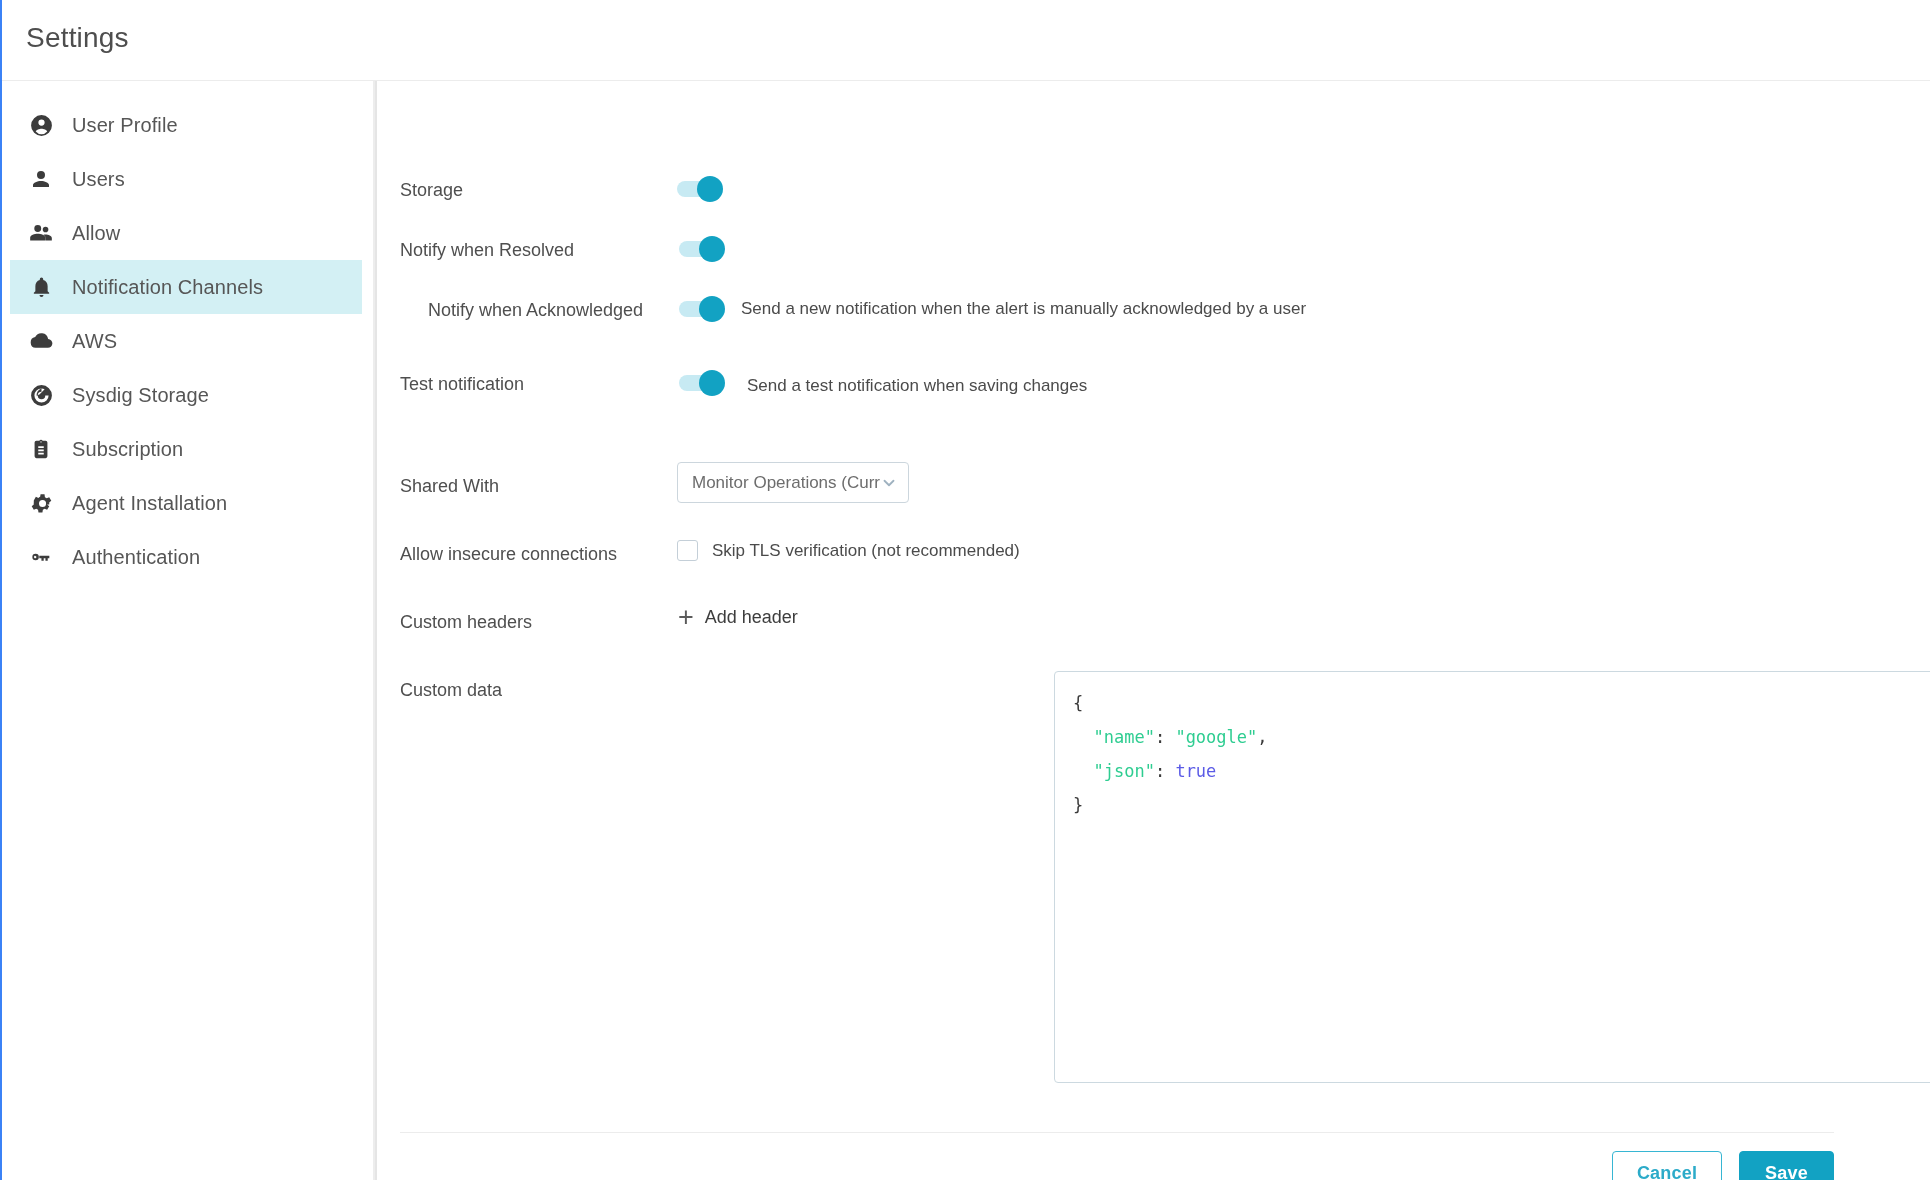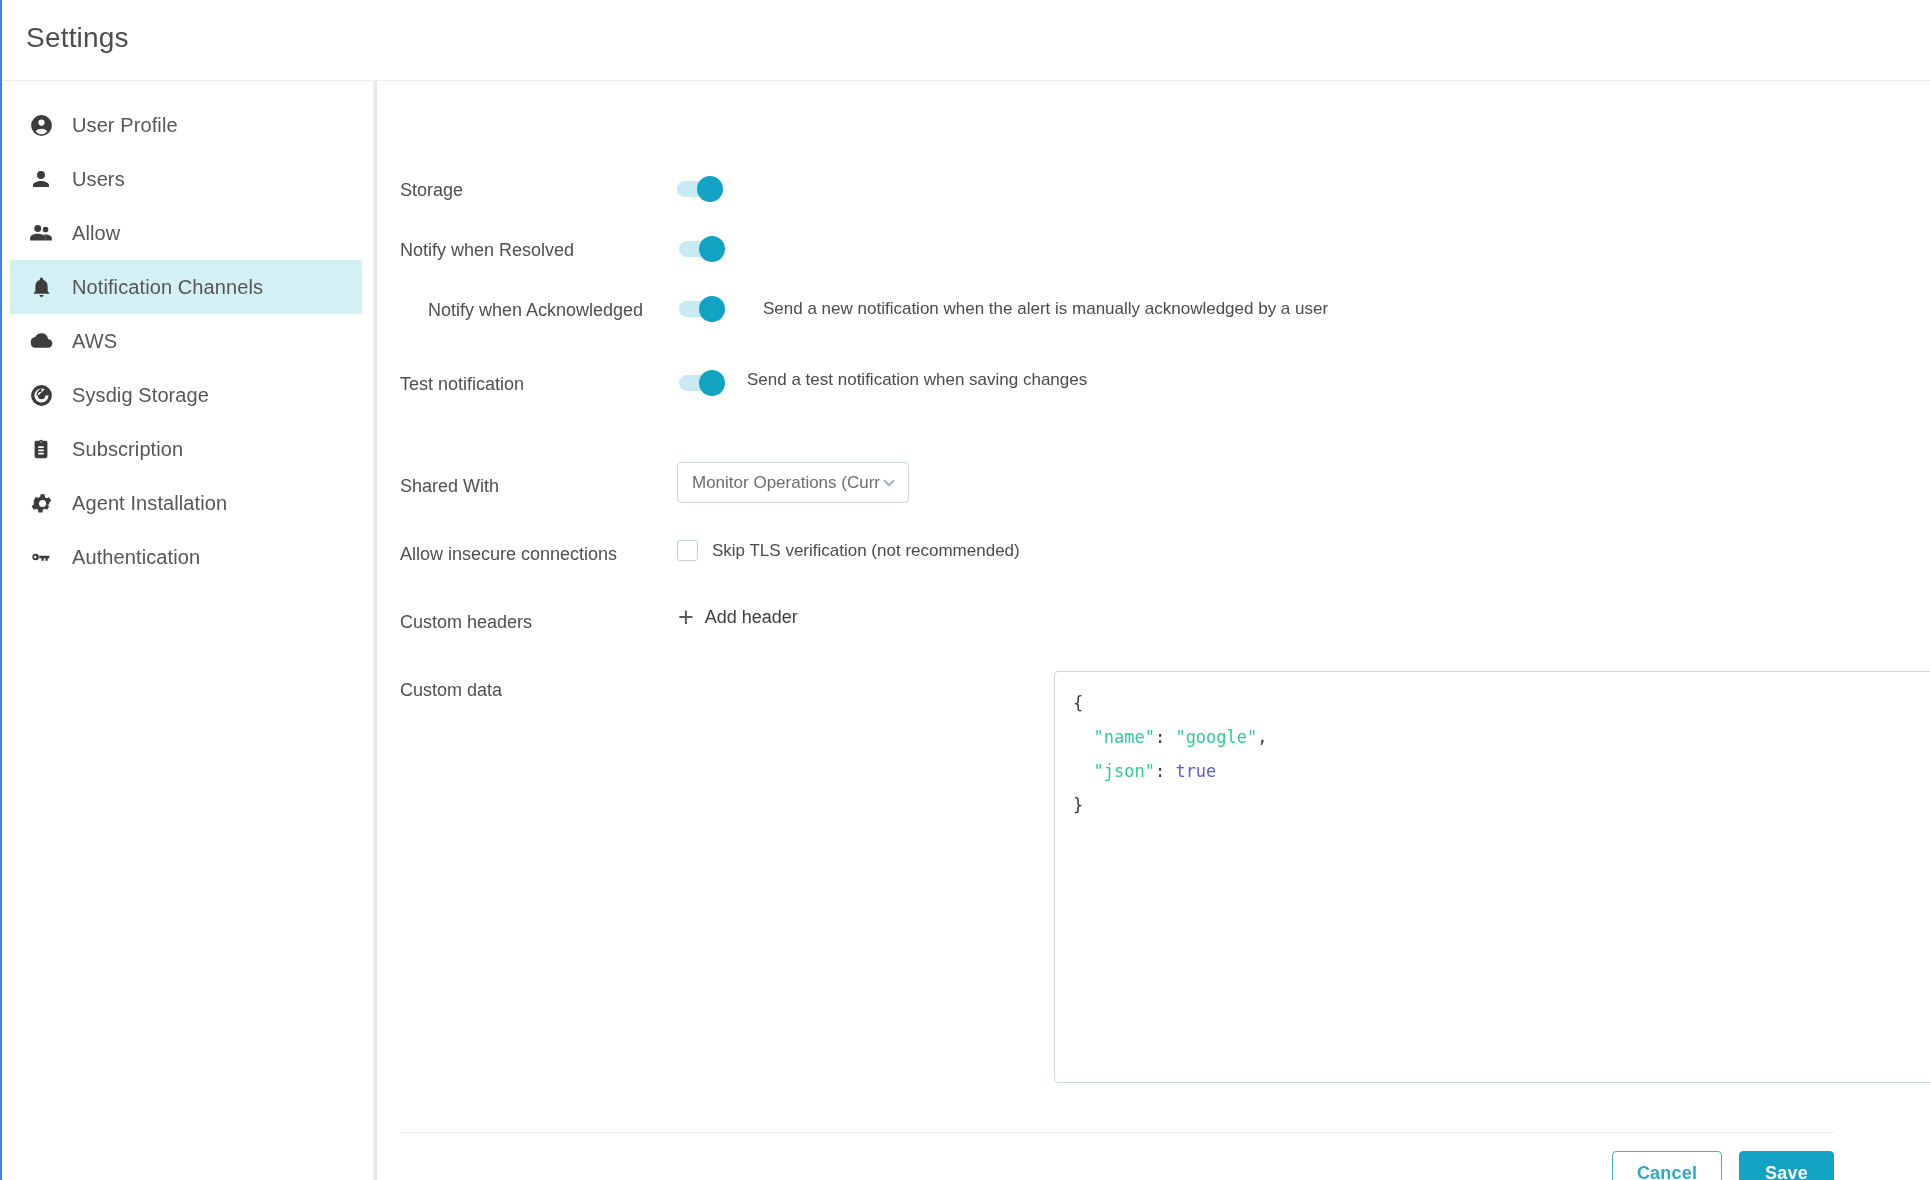--- a/index.html
+++ b/index.html
@@ -297,25 +297,25 @@
         <div class="knob"></div>
       </div>
     </div>
 
     <div class="row-label" style="top:219px;margin-left:28px;">Notify when Acknowledged</div>
     <div class="ctrl" style="left:302px; top:215px; display:flex; align-items:center;">
       <div class="toggle">
         <div class="track"></div>
         <div class="knob"></div>
       </div>
-      <div class="toggle-desc" style="margin-left:34px;">Send a new notification when the alert is manually acknowledged by a user</div>
+      <div class="toggle-desc" style="margin-left:12px;">Send a new notification when the alert is manually acknowledged by a user</div>
     </div>
 
     <div class="row-label" style="top:293px;">Test notification</div>
-    <div class="ctrl" style="left:302px; top:289px; display:flex; align-items:flex-start;">
+    <div class="ctrl" style="left:302px; top:289px; display:flex; align-items:flex-end;">
       <div class="toggle">
         <div class="track"></div>
         <div class="knob"></div>
       </div>
       <div class="toggle-desc" style="margin-left:18px;">Send a test notification when saving changes</div>
     </div>
 
     <div class="row-label" style="top:395px;">Shared With</div>
     <div class="ctrl" style="left:300px; top:381px;">
       <div class="select-box">

